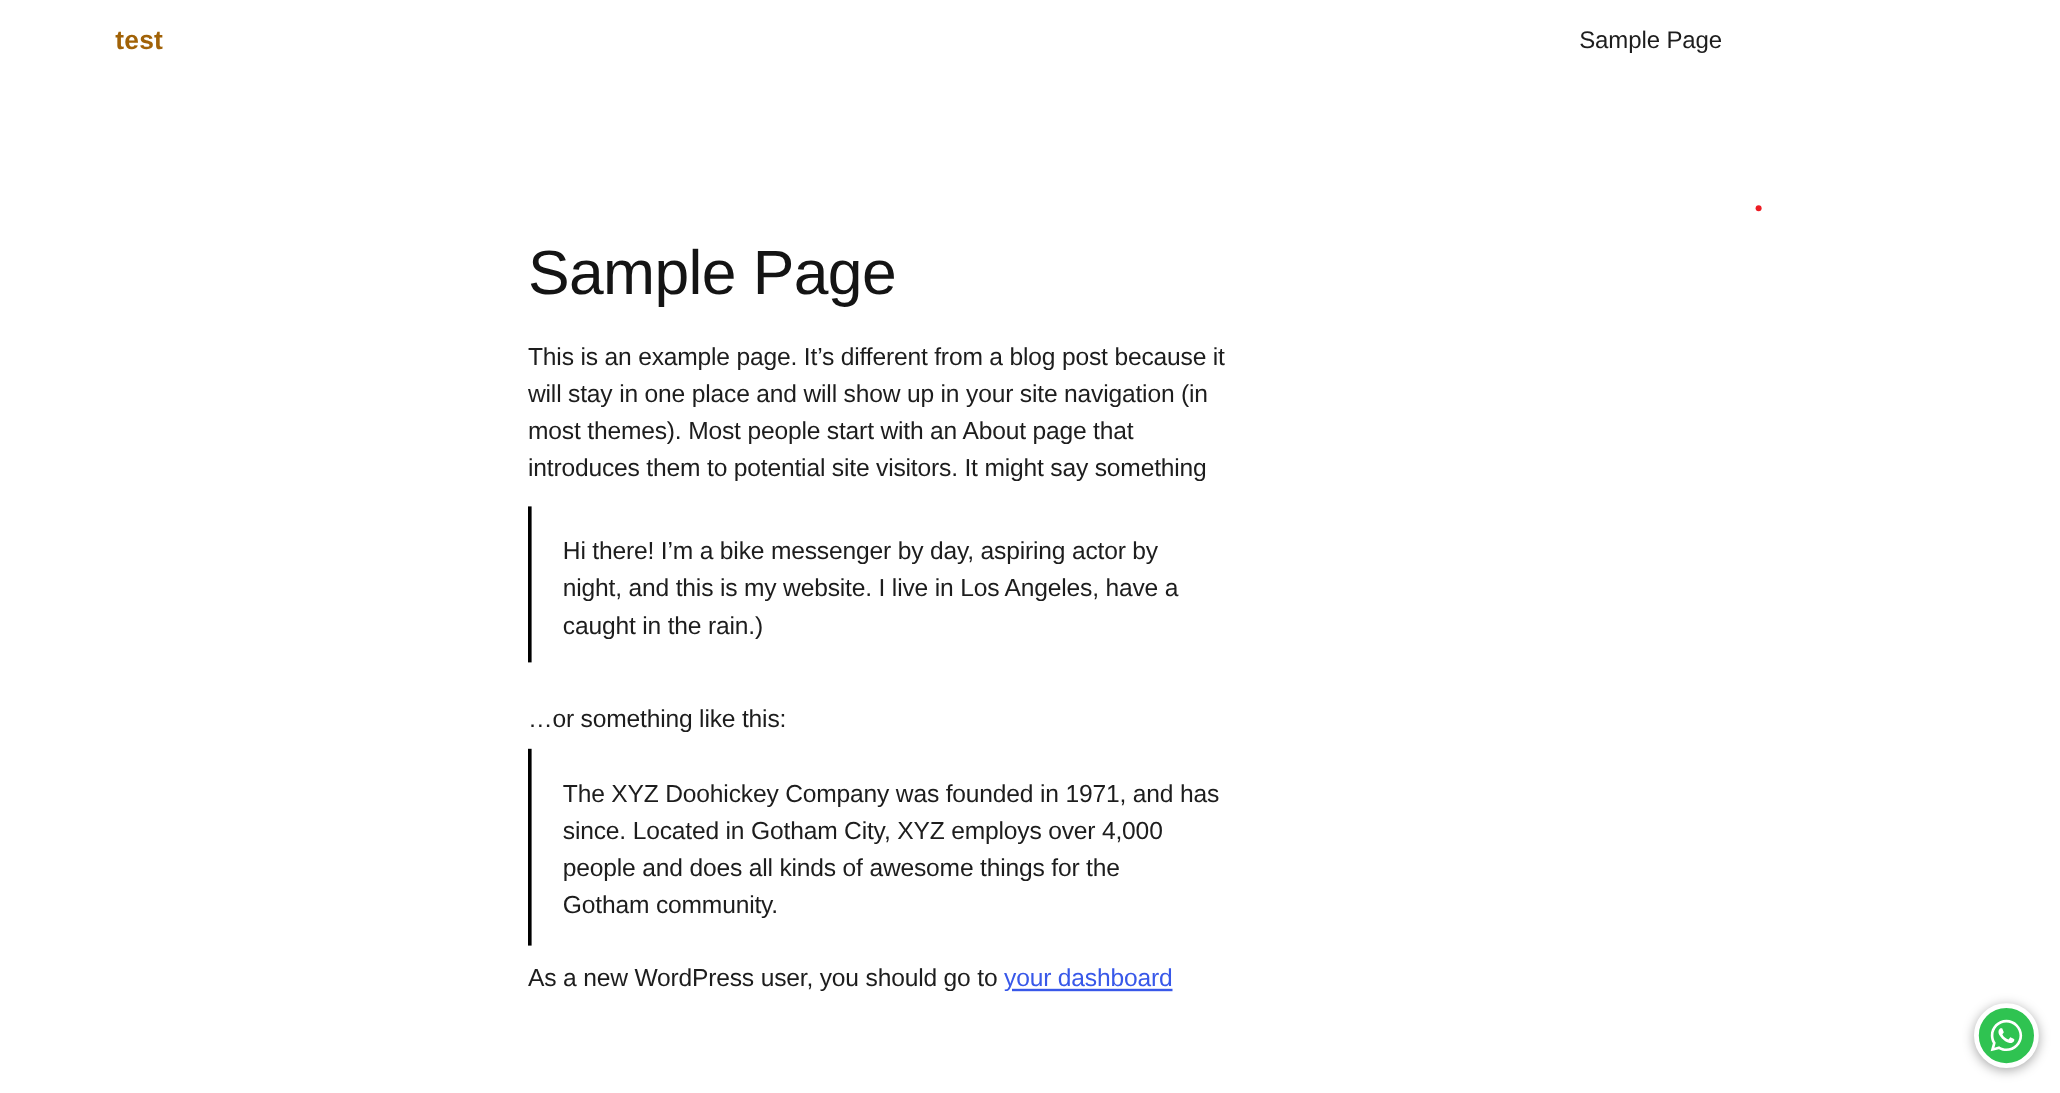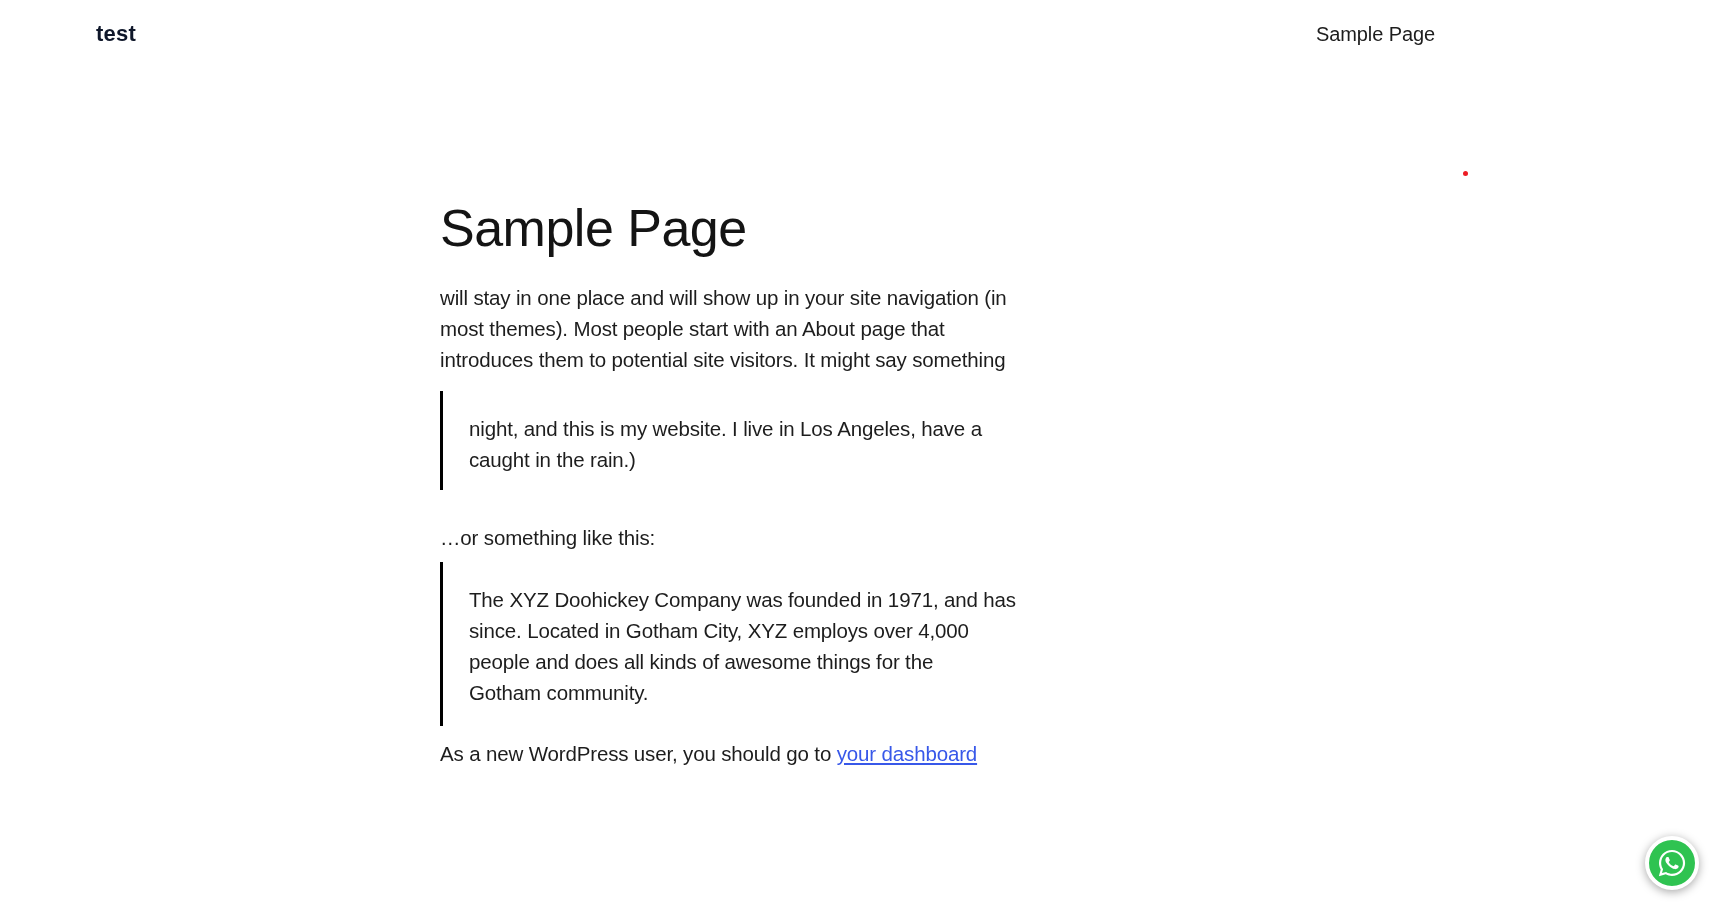--- a/index.html
+++ b/index.html
@@ -15,21 +15,21 @@
     position:relative;
     width:1717px;height:911px;
     overflow:hidden;
     font-family:"Liberation Sans", sans-serif;
     color:var(--text);
   }
   
   .site-header{position:absolute;top:0;left:0;width:100%;height:64px;background:#fff;}
   .site-logo{
     position:absolute;left:96px;top:21px;
-    font-size:22px;font-weight:700;color:#0f172a;
+    font-size:22px;font-weight:700;color:#a16207;
     text-decoration:none;letter-spacing:.2px;
   }
   .main-nav{position:absolute;right:282px;top:23px;}
   .nav-item{
     font-size:20px;color:#1d1d1d;text-decoration:none;
     letter-spacing:-0.1px;cursor:pointer;
   }
   
   .content{position:absolute;left:440px;top:198px;width:640px;}
   .page-title{
@@ -75,26 +75,28 @@
     <a class="nav-item">Sample Page</a>
   </nav>
 </header>
 
 <span class="red-dot"></span>
 
 <main class="content">
   <h1 class="page-title">Sample Page</h1>
 
   <div class="paragraph intro">
+    <div class="tl">This is an example page. It’s different from a blog post because it</div>
     <div class="tl">will stay in one place and will show up in your site navigation (in</div>
     <div class="tl">most themes). Most people start with an About page that</div>
     <div class="tl">introduces them to potential site visitors. It might say something</div>
   </div>
 
   <blockquote class="q1">
+    <div class="tl">Hi there! I’m a bike messenger by day, aspiring actor by</div>
     <div class="tl">night, and this is my website. I live in Los Angeles, have a</div>
     <div class="tl">caught in the rain.)</div>
   </blockquote>
 
   <div class="paragraph between">
     <div class="tl">…or something like this:</div>
   </div>
 
   <blockquote class="q2">
     <div class="tl">The XYZ Doohickey Company was founded in 1971, and has</div>

